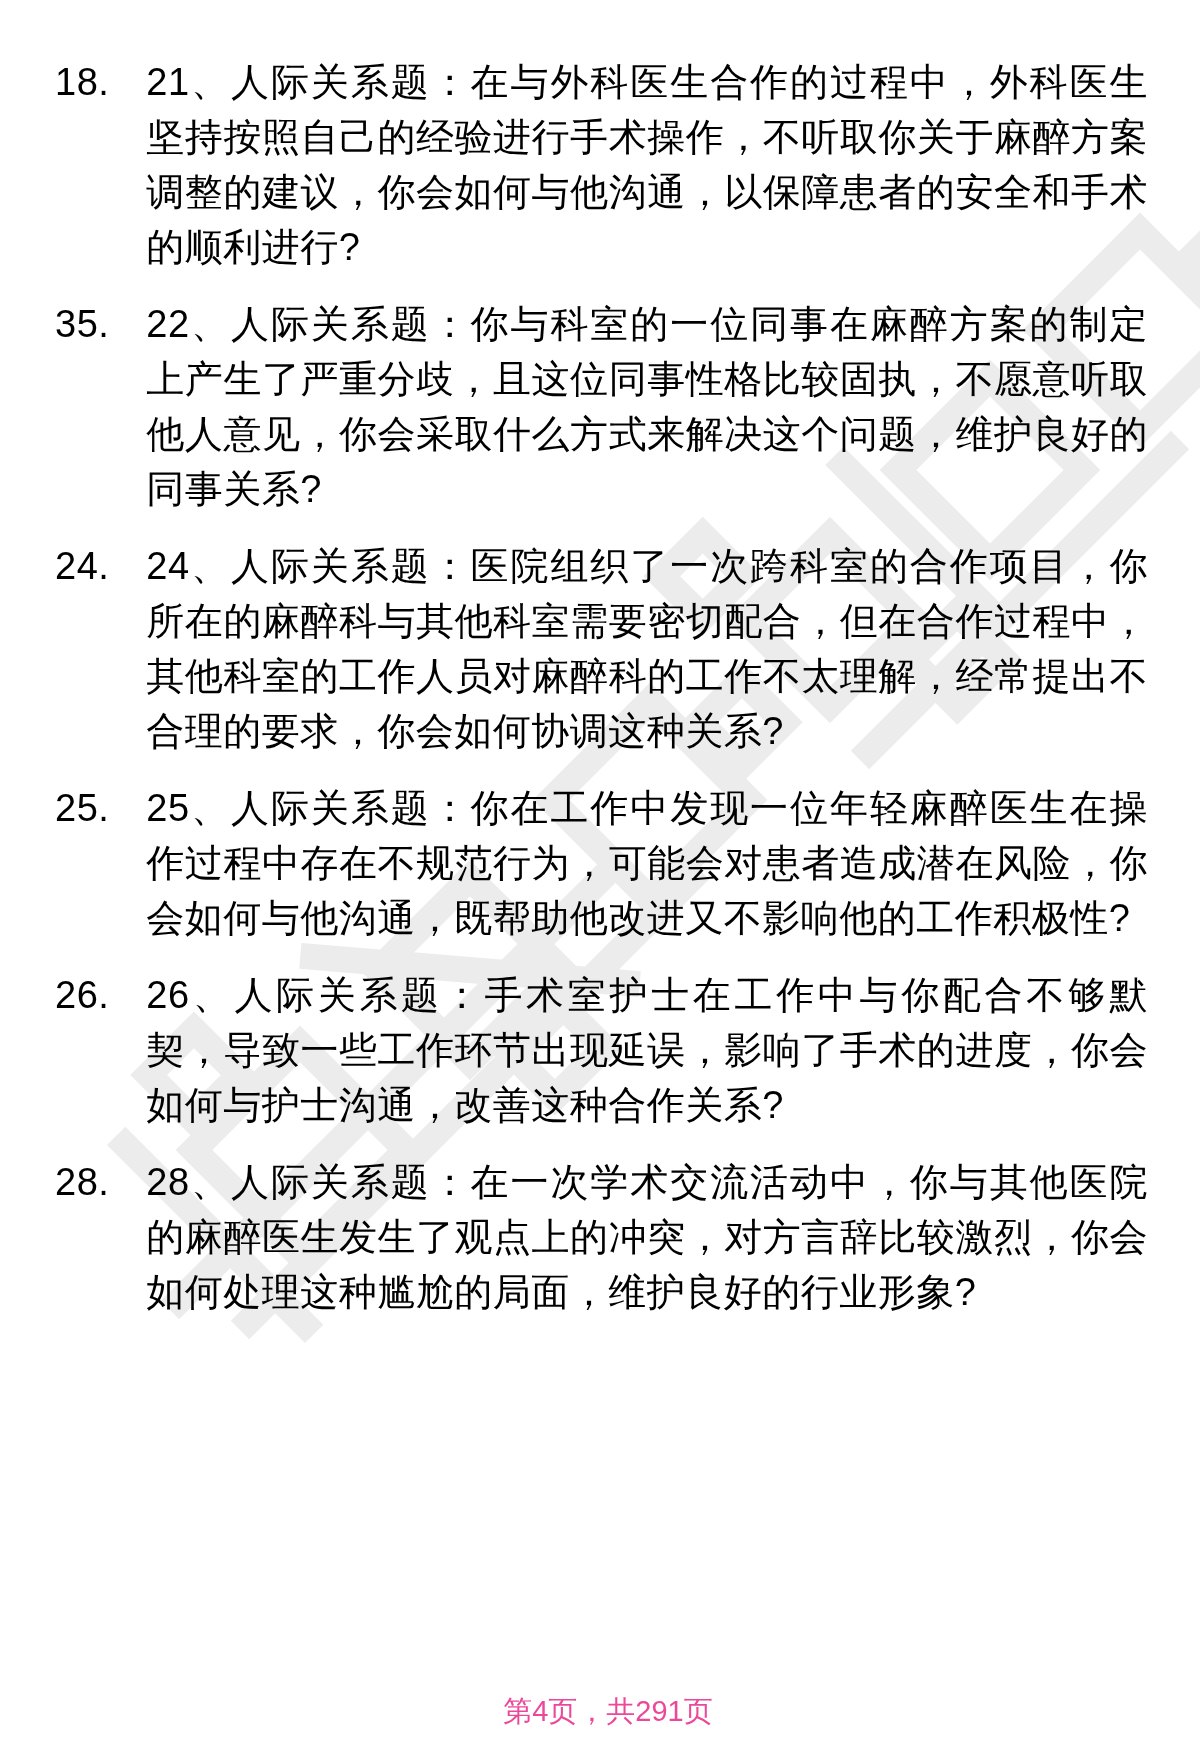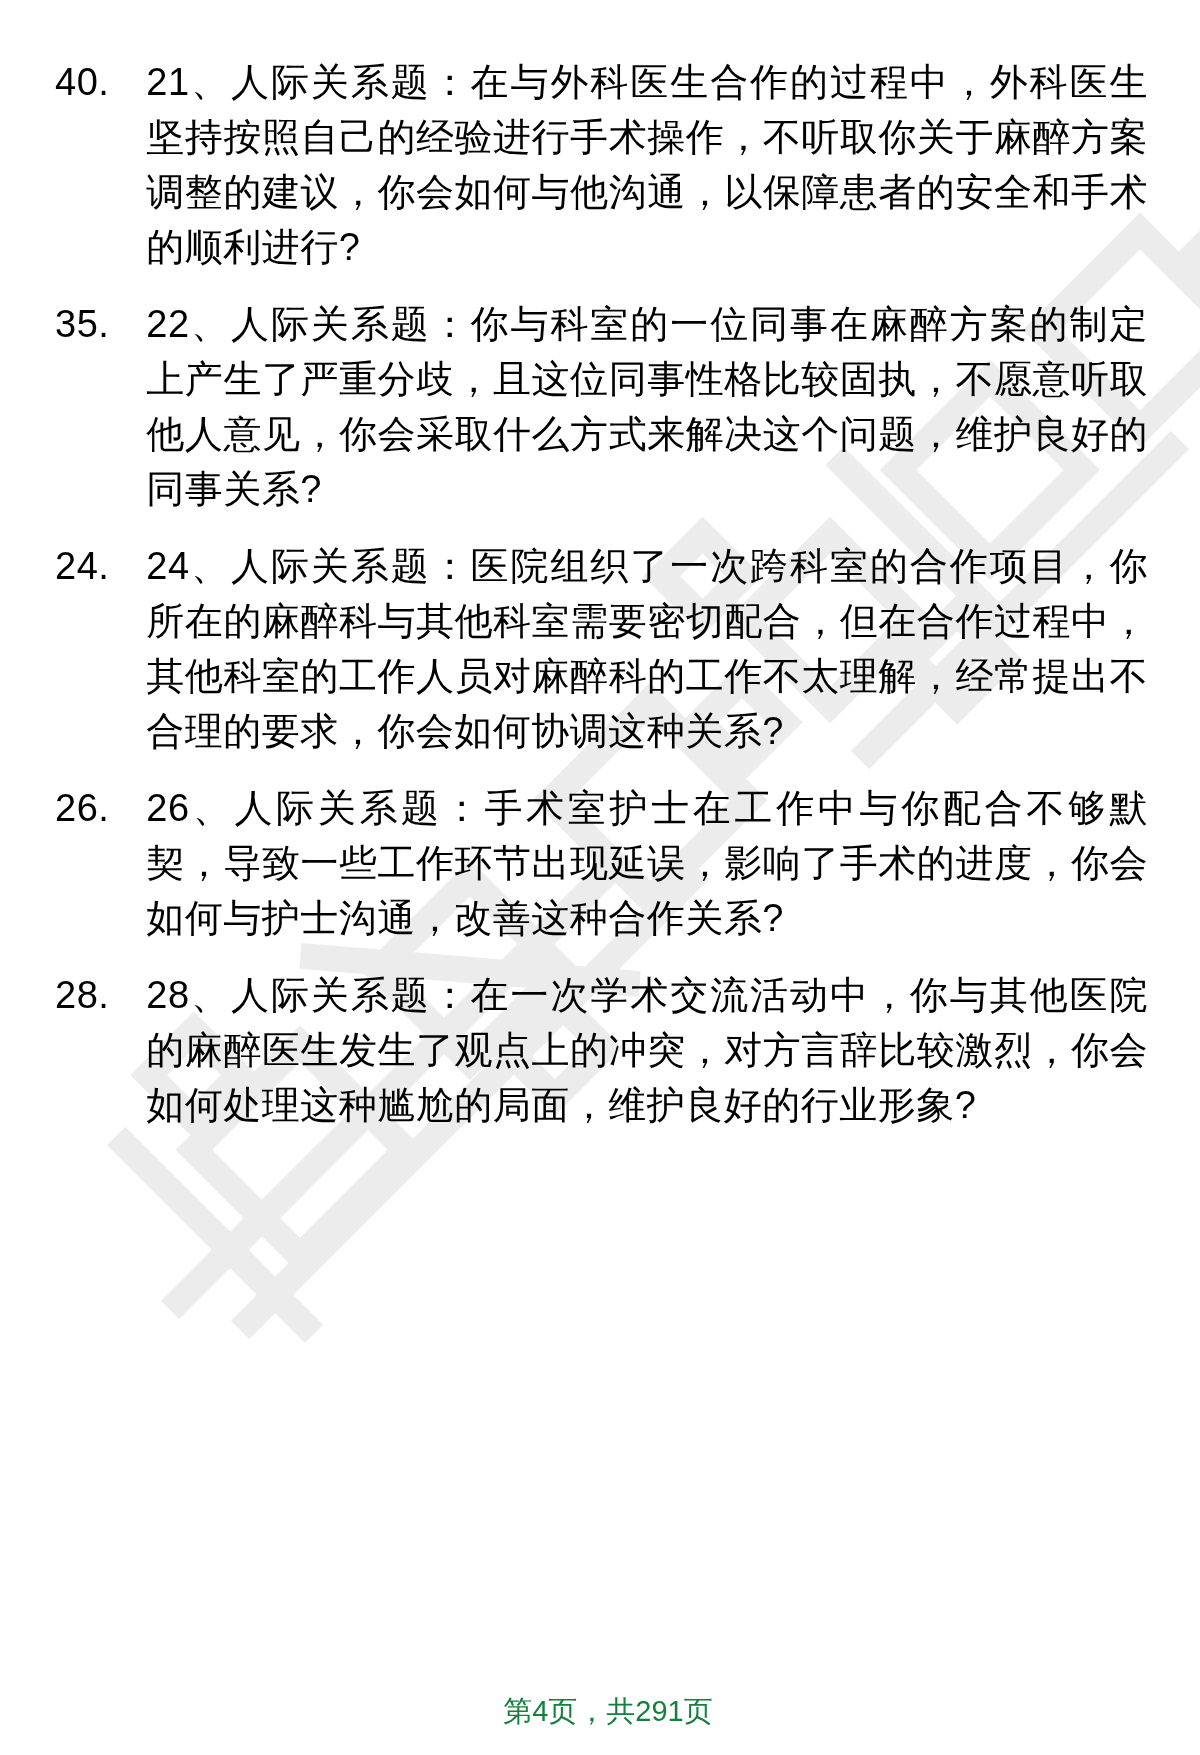--- a/index.html
+++ b/index.html
@@ -53,21 +53,21 @@
     margin-left: 27px;
   }
   .page-footer {
     position: absolute;
     z-index: 1;
     left: 16px;
     right: 0;
     top: 1692px;
     text-align: center;
     font-size: 29px;
-    color: #15803d;
+    color: #ec4899;
   }
 </style>
 </head>
 <body>
 
 <svg class="watermark" viewBox="0 0 1200 1755" xmlns="http://www.w3.org/2000/svg" aria-hidden="true">
   <g stroke="#ececec" stroke-width="26" fill="none">
 
     <g transform="translate(300,1150) rotate(45)">
       <rect x="-75" y="-75" width="150" height="150"></rect>
@@ -104,30 +104,34 @@
 
     <line x1="170" y1="1310" x2="620" y2="860"></line>
     <line x1="240" y1="1330" x2="700" y2="870"></line>
     <line x1="860" y1="760" x2="1180" y2="440"></line>
   </g>
 </svg>
 
 <div class="content">
   <ul class="questions">
     <li class="question">
-      <span class="q-marker">40.</span>
+      <span class="q-marker">18.</span>
       <span class="q-text">21、人际关系题：在与外科医生合作的过程中，外科医生坚持按照自己的经验进行手术操作，不听取你关于麻醉方案调整的建议，你会如何与他沟通，以保障患者的安全和手术的顺利进行?</span>
     </li>
     <li class="question">
       <span class="q-marker">35.</span>
       <span class="q-text">22、人际关系题：你与科室的一位同事在麻醉方案的制定上产生了严重分歧，且这位同事性格比较固执，不愿意听取他人意见，你会采取什么方式来解决这个问题，维护良好的同事关系?</span>
     </li>
     <li class="question">
       <span class="q-marker">24.</span>
       <span class="q-text">24、人际关系题：医院组织了一次跨科室的合作项目，你所在的麻醉科与其他科室需要密切配合，但在合作过程中，其他科室的工作人员对麻醉科的工作不太理解，经常提出不合理的要求，你会如何协调这种关系?</span>
+    </li>
+    <li class="question">
+      <span class="q-marker">25.</span>
+      <span class="q-text">25、人际关系题：你在工作中发现一位年轻麻醉医生在操作过程中存在不规范行为，可能会对患者造成潜在风险，你会如何与他沟通，既帮助他改进又不影响他的工作积极性?</span>
     </li>
     <li class="question">
       <span class="q-marker">26.</span>
       <span class="q-text">26、人际关系题：手术室护士在工作中与你配合不够默契，导致一些工作环节出现延误，影响了手术的进度，你会如何与护士沟通，改善这种合作关系?</span>
     </li>
     <li class="question">
       <span class="q-marker">28.</span>
       <span class="q-text">28、人际关系题：在一次学术交流活动中，你与其他医院的麻醉医生发生了观点上的冲突，对方言辞比较激烈，你会如何处理这种尴尬的局面，维护良好的行业形象?</span>
     </li>
 

